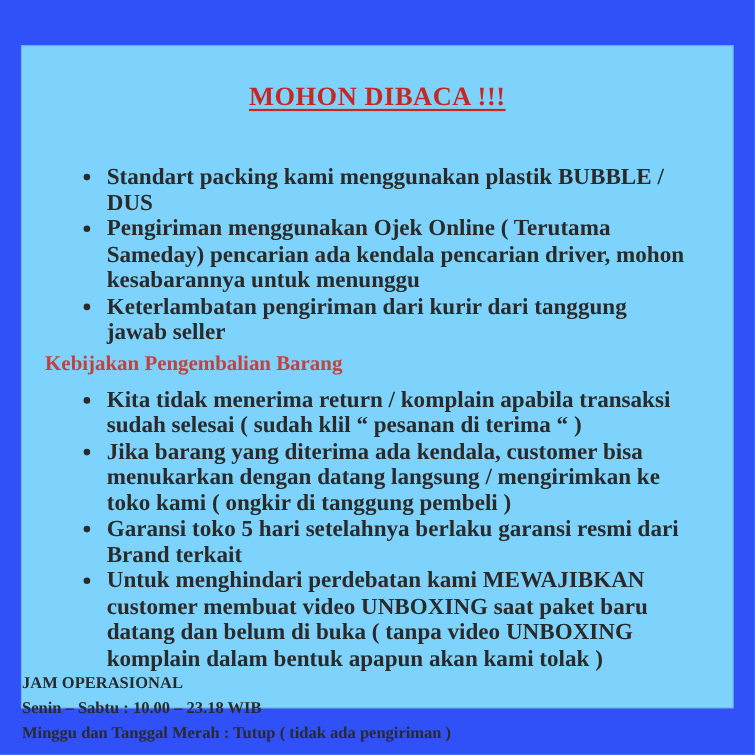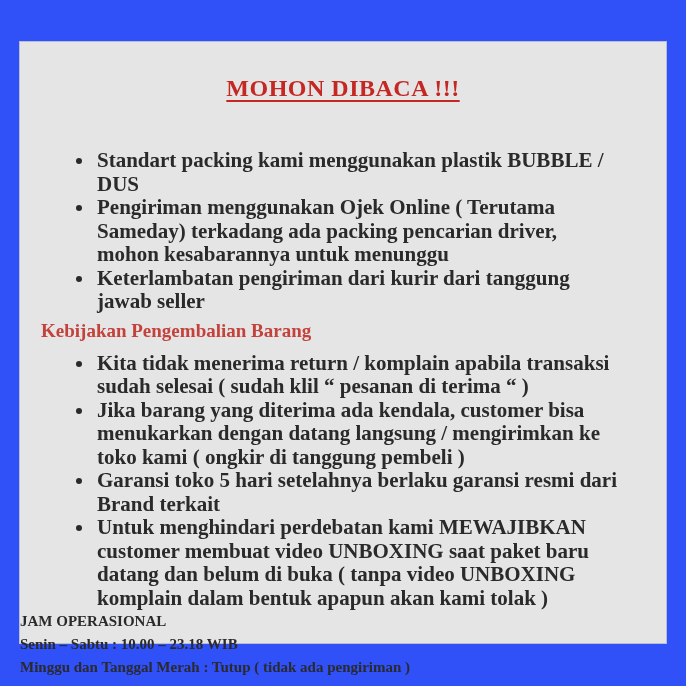--- a/index.html
+++ b/index.html
@@ -16,21 +16,21 @@
     height: 686px;
     background: #3050f8;
   }
   .page {
     position: absolute;
     left: 19px;
     top: 41px;
     width: 648px;
     height: 603px;
     box-sizing: border-box;
-    background: #e5e5e5;
+    background: #7dd3fc;
     border: 1px solid rgba(100, 115, 175, 0.35);
     color: #2a2a2a;
     font-weight: bold;
   }
   .title {
     margin: 32px 0 0 0;
     text-align: center;
     font-size: 24px;
     line-height: 28px;
     letter-spacing: 0.5px;
@@ -68,21 +68,21 @@
 <body>
 
 <div class="frame">
   <div class="page">
 
     <h1 class="title">MOHON DIBACA !!!</h1>
 
     <section class="sec1">
       <ul class="bullets">
         <li>Standart packing kami menggunakan plastik BUBBLE / DUS</li>
-        <li>Pengiriman menggunakan Ojek Online ( Terutama Sameday) terkadang ada packing pencarian driver, mohon kesabarannya untuk menunggu</li>
+        <li>Pengiriman menggunakan Ojek Online ( Terutama Sameday) pencarian ada kendala pencarian driver, mohon kesabarannya untuk menunggu</li>
         <li>Keterlambatan pengiriman dari kurir dari tanggung jawab seller</li>
       </ul>
     </section>
 
     <section class="sec2">
       <h2 class="section-heading">Kebijakan Pengembalian Barang</h2>
       <ul class="bullets">
         <li>Kita tidak menerima return / komplain apabila transaksi sudah selesai ( sudah klil “ pesanan di terima “ )</li>
         <li>Jika barang yang diterima ada kendala, customer bisa menukarkan dengan datang langsung / mengirimkan ke toko kami ( ongkir di tanggung pembeli )</li>
         <li>Garansi toko 5 hari setelahnya berlaku garansi resmi dari Brand terkait</li>

